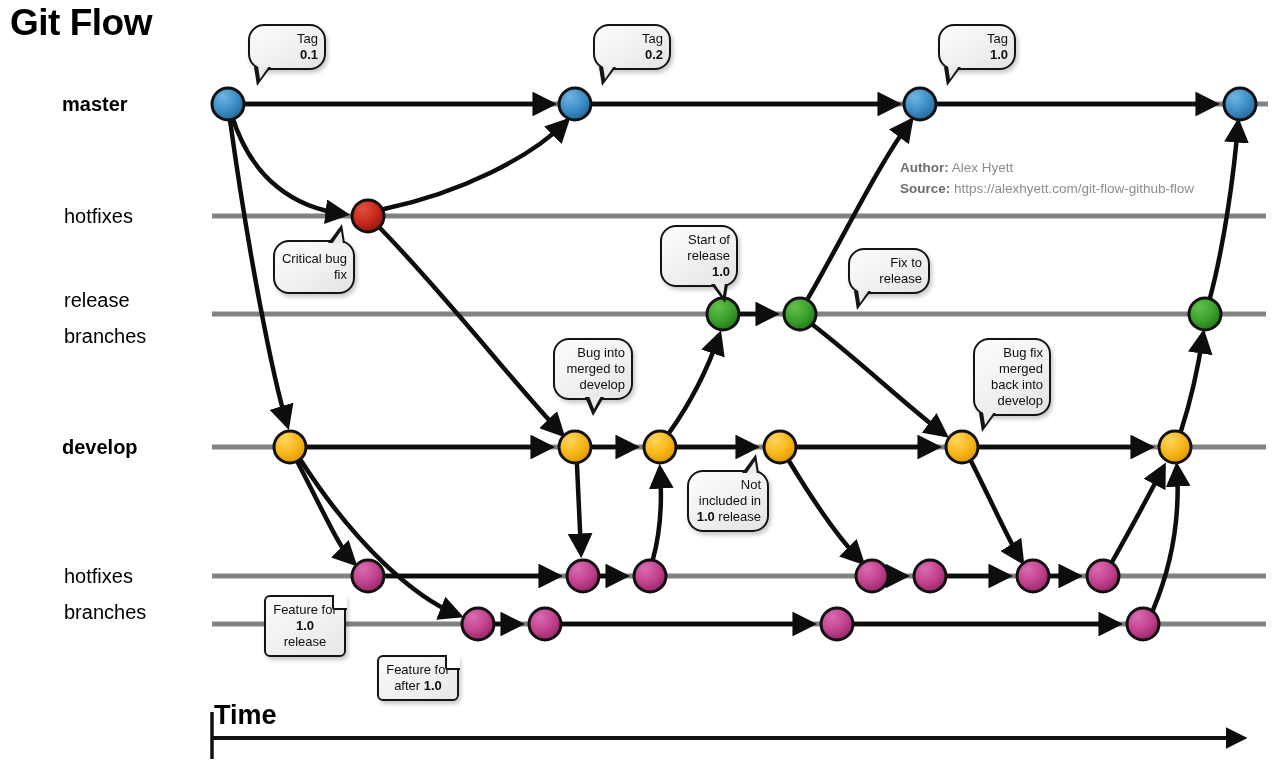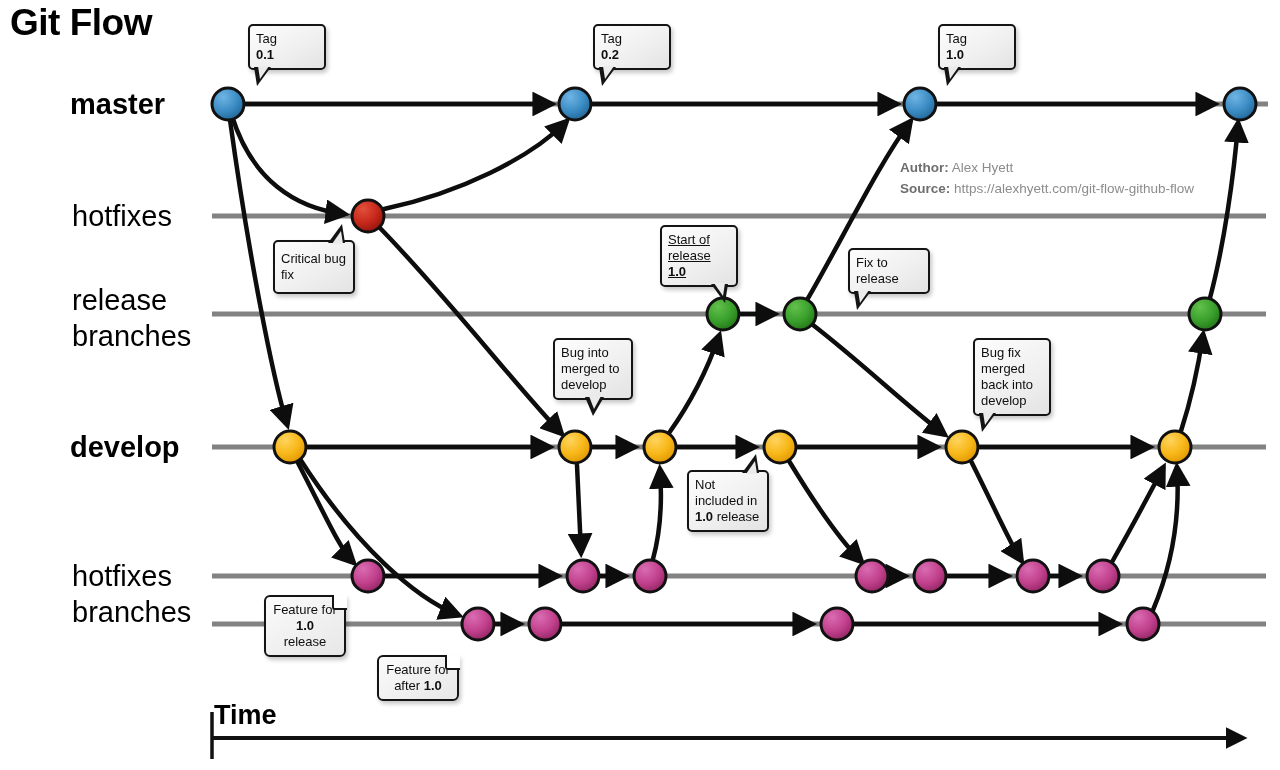--- a/index.html
+++ b/index.html
@@ -1,29 +1,29 @@
 <!DOCTYPE html>
 <html><head>
 <meta charset="utf-8">
 <style>
   html,body{margin:0;padding:0;}
   body{width:1280px;height:770px;position:relative;overflow:hidden;background:#fff;
        font-family:"Liberation Sans",sans-serif;color:#000;}
   svg.diagram{position:absolute;left:0;top:0;z-index:1;}
   .page-title{position:absolute;left:10px;top:2px;font-size:37px;font-weight:700;z-index:2;letter-spacing:-.5px;}
-  .blabel{position:absolute;font-size:29px;line-height:36px;z-index:2;margin-left:8px;}
+  .blabel{position:absolute;font-size:20px;line-height:36px;z-index:2;}
   .bold{font-weight:700;}
   .credit{position:absolute;left:900px;top:158px;font-size:13.5px;line-height:20.5px;color:#8c8c8c;z-index:2;}
   .credit b{color:#6e6e6e;}
   .time-label{position:absolute;left:214px;top:700px;font-size:27px;font-weight:700;z-index:2;}
 
   
   .co{position:absolute;z-index:3;background:linear-gradient(150deg,#fdfdfd 0%,#efefef 60%,#e3e3e3 100%);
-      border:2.5px solid #141414;border-radius:5px;padding:5px 6px;font-size:13px;line-height:16px;
-      text-align:left;color:#0f0f0f;box-shadow:2px 3px 4px rgba(0,0,0,.22);}
+      border:2.5px solid #141414;border-radius:16px;padding:5px 6px;font-size:13px;line-height:16px;
+      text-align:right;color:#0f0f0f;box-shadow:2px 3px 4px rgba(0,0,0,.22);}
   .co::before,.co::after{content:"";position:absolute;width:0;height:0;border-style:solid;}
   .tail-dl::before{bottom:-18px;left:4px;border-width:19px 14px 0 3px;border-color:#141414 transparent transparent transparent;}
   .tail-dl::after {bottom:-11px;left:8px; border-width:13px 9px 0 2px; border-color:#ebebeb transparent transparent transparent;}
   .tail-dr::before{bottom:-18px;right:8px;border-width:19px 3px 0 14px;border-color:#141414 transparent transparent transparent;}
   .tail-dr::after {bottom:-11px;right:11px;border-width:13px 2px 0 9px;border-color:#ebebeb transparent transparent transparent;}
   .tail-d::before {bottom:-18px;left:40%;border-width:19px 11px 0 8px;border-color:#141414 transparent transparent transparent;}
   .tail-d::after  {bottom:-11px;left:45%;border-width:13px 7px 0 5px;border-color:#ebebeb transparent transparent transparent;}
   .tail-ur::before{top:-18px;right:8px;border-width:0 3px 19px 14px;border-color:transparent transparent #141414 transparent;}
   .tail-ur::after {top:-11px;right:10px;border-width:0 2px 13px 9px;border-color:transparent transparent #ebebeb transparent;}
 
@@ -179,21 +179,21 @@
   <b>0.2</b>
 </div>
 <div class="co tail-dl" style="left:938px;top:24px;width:62px;">
   <span>Tag</span><br>
   <b>1.0</b>
 </div>
 <div class="co tail-ur" style="left:273px;top:240px;width:66px;padding:9px 6px;">
   <span>Critical bug</span><br>
   <span>fix</span>
 </div>
-<div class="co tail-dr" style="left:660px;top:225px;width:62px;text-decoration:underline;">
+<div class="co tail-dr" style="left:660px;top:225px;width:62px;">
   <span>Start of</span><br>
   <span>release</span><br>
   <b>1.0</b>
 </div>
 <div class="co tail-dl" style="left:848px;top:248px;width:66px;">
   <span>Fix to</span><br>
   <span>release</span>
 </div>
 <div class="co tail-d" style="left:553px;top:338px;width:64px;">
   <span>Bug into</span><br>

